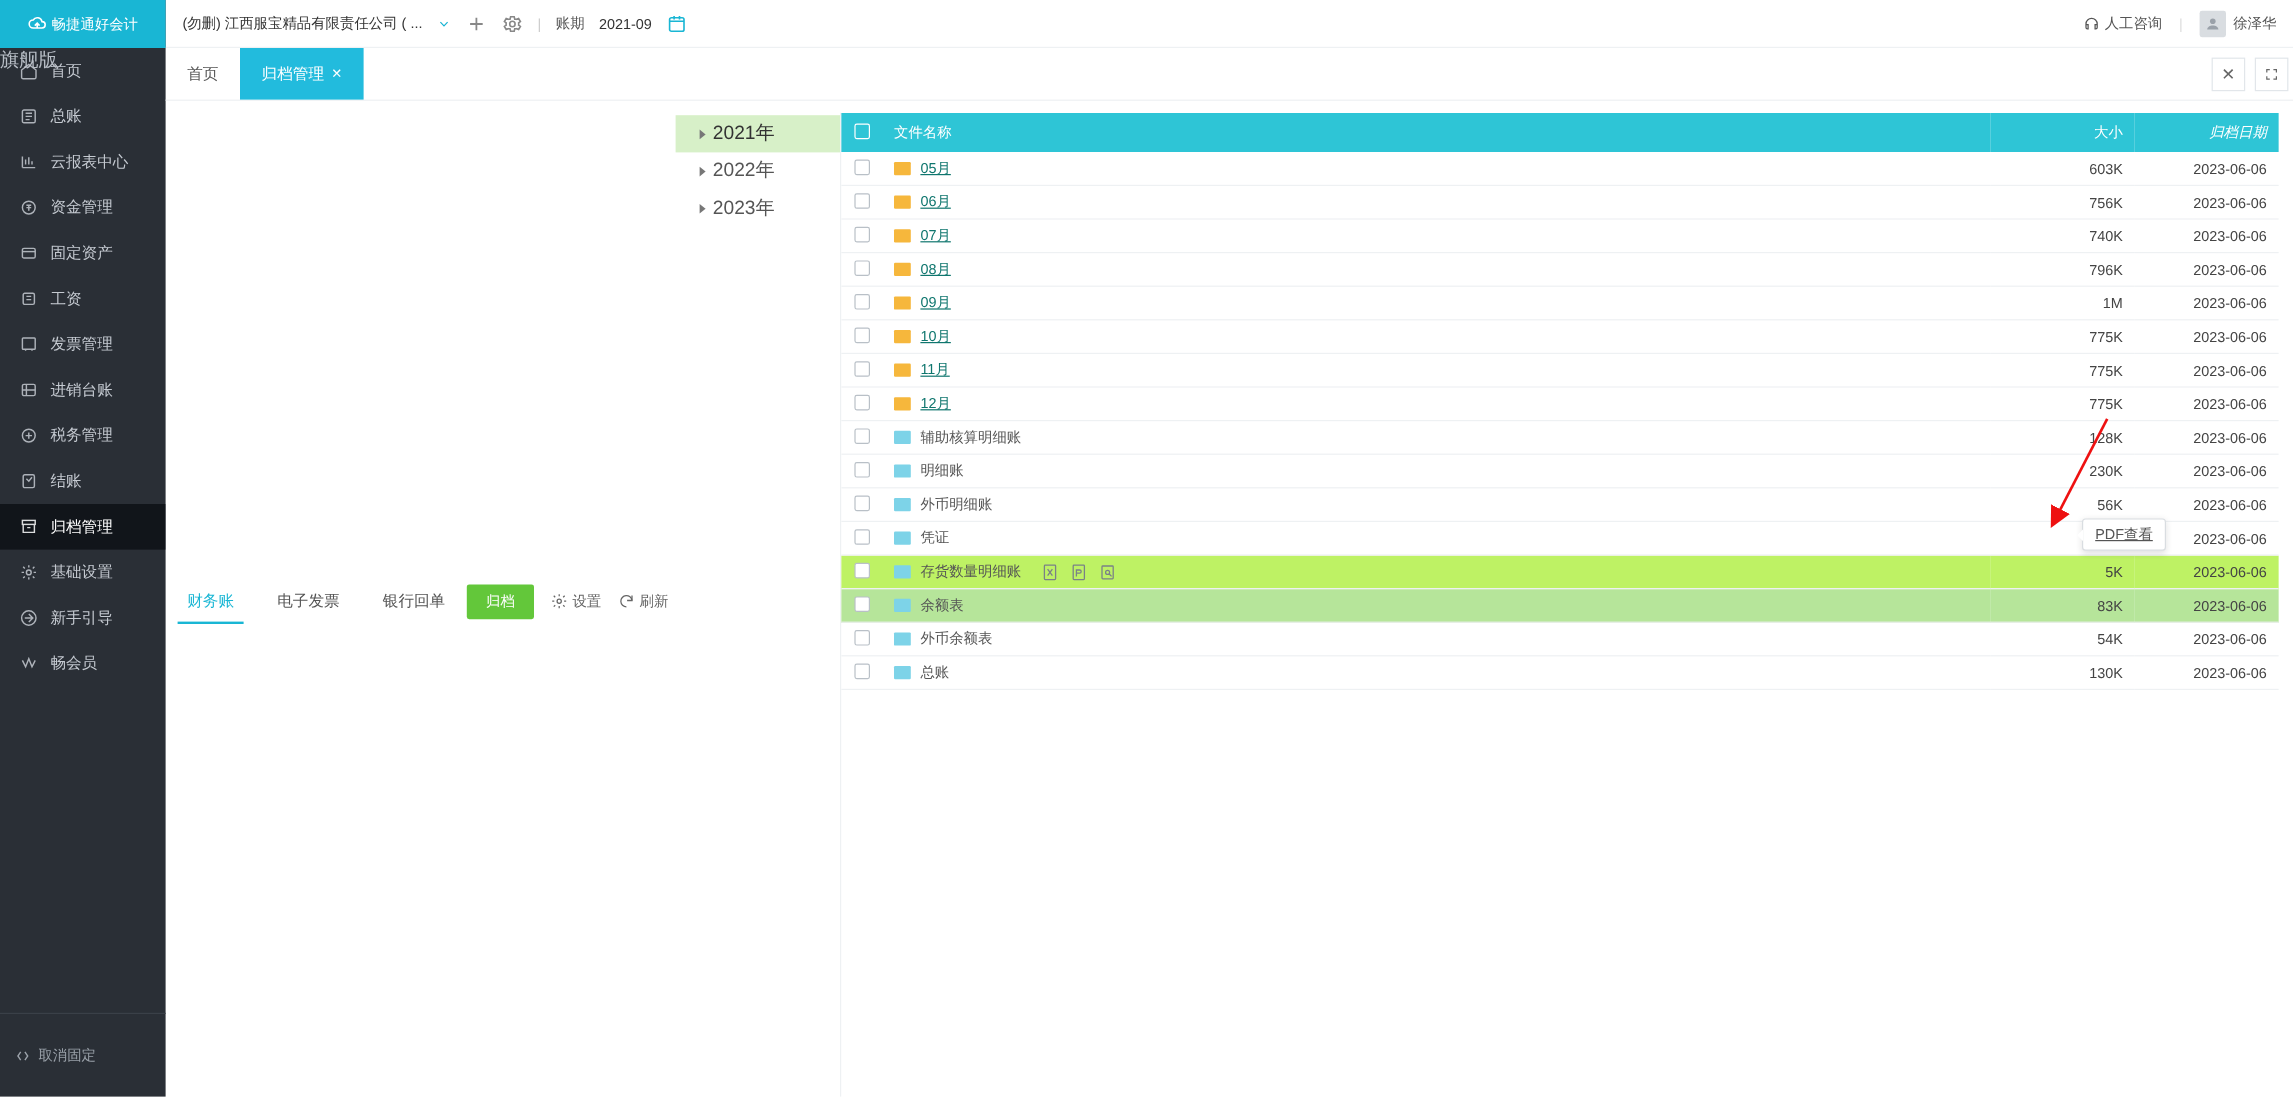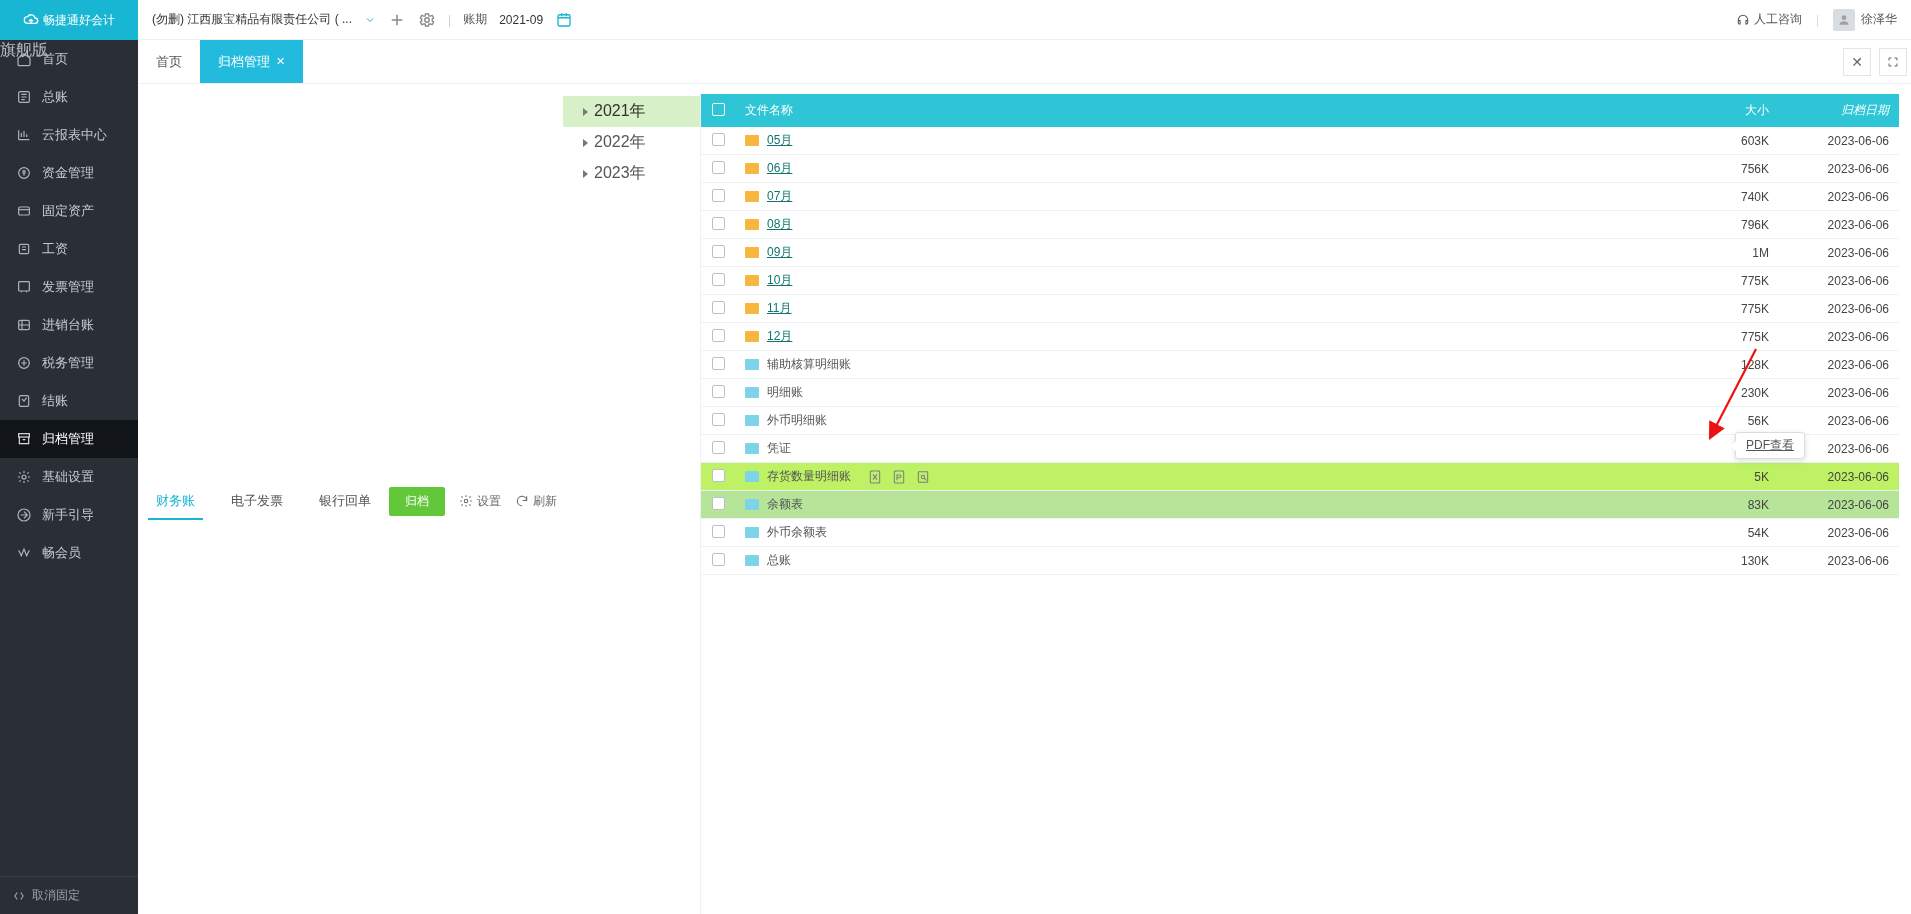--- a/index.html
+++ b/index.html
@@ -7,21 +7,21 @@
 .app { display:flex; height:100%; width:100%; }
 
 
 .sidebar { width:138px; background:#2a2f36; color:#b8bec6; display:flex; flex-direction:column; flex-shrink:0; }
 .brand { height:40px; background:#19b6d4; color:#fff; display:flex; align-items:center; justify-content:center; font-size:12px; gap:4px; }
 .brand-wrap { position:relative; height:40px; background:#19b6d4; }
 .nav { flex:1; overflow:auto; }
 .nav-item { display:flex; align-items:center; gap:10px; padding:10px 16px; font-size:13px; cursor:pointer; color:#c5cad1; }
 .nav-item.active { background:#11151a; color:#fff; }
 .nav-item .ic { width:16px; height:16px; display:flex; align-items:center; justify-content:center; opacity:.85; }
-.sidebar-footer { padding:10px 12px; font-size:12px; color:#9aa1a9; display:flex; align-items:center; gap:6px; cursor:pointer; border-top:1px solid #3a4048; }
+.sidebar-footer { padding:26px 12px; font-size:12px; color:#9aa1a9; display:flex; align-items:center; gap:6px; cursor:pointer; border-top:1px solid #3a4048; }
 
 
 .main { flex:1; display:flex; flex-direction:column; min-width:0; }
 
 
 .topbar { height:40px; display:flex; align-items:center; padding:0 14px; gap:12px; border-bottom:1px solid #eef1f3; font-size:12px; color:#555; }
 .topbar .company { color:#333; max-width:260px; white-space:nowrap; overflow:hidden; text-overflow:ellipsis; }
 .topbar .chev { color:#16b3d2; }
 .topbar .ic-btn { width:18px; height:18px; color:#888; cursor:pointer; display:flex; align-items:center; justify-content:center; }
 .topbar .spacer { flex:1; }

